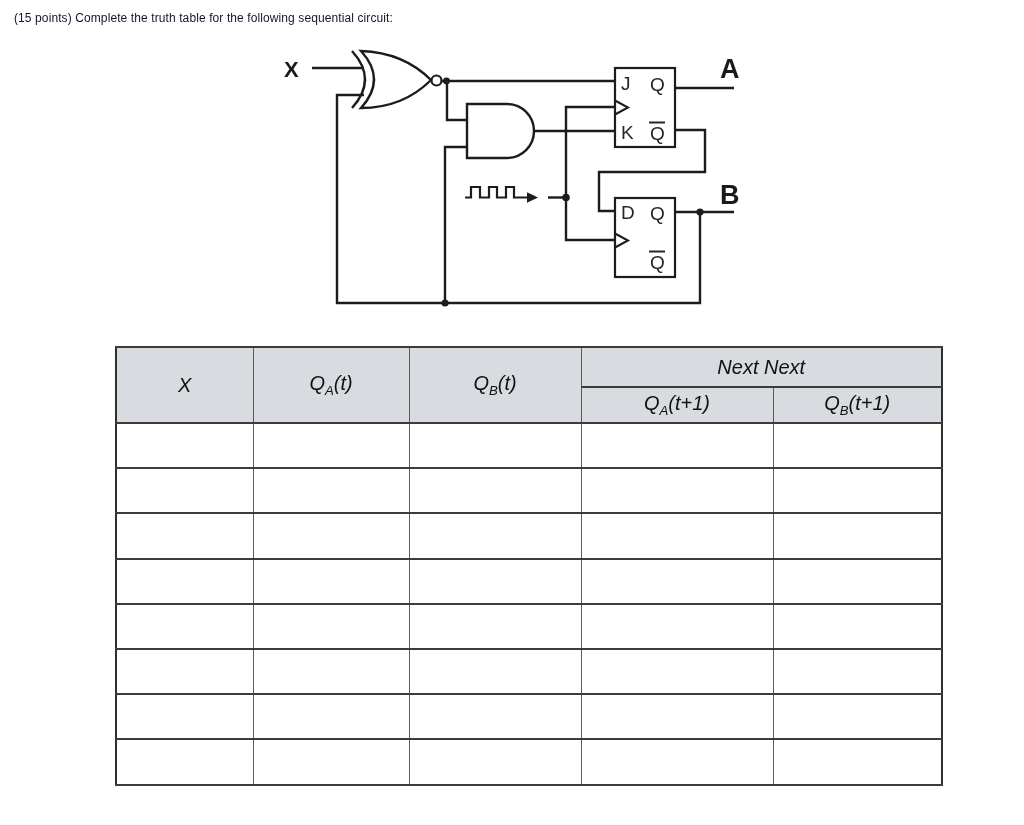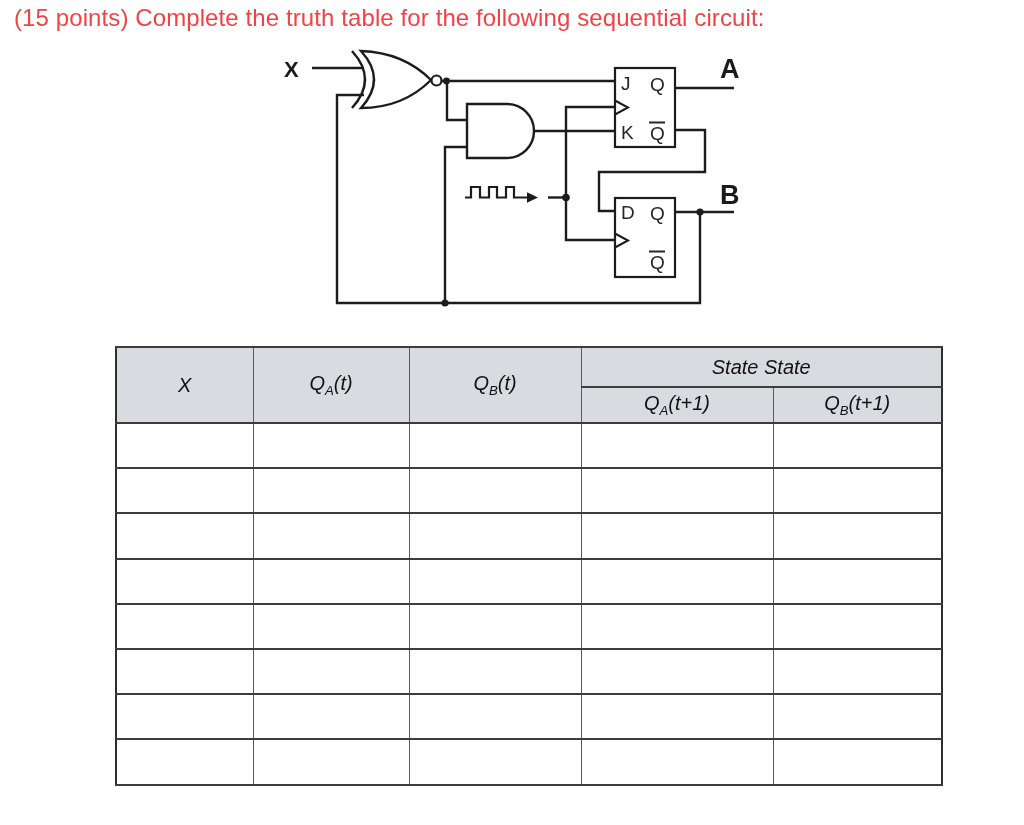--- a/index.html
+++ b/index.html
@@ -3,21 +3,21 @@
 <meta charset="utf-8">
 <style>
   html,body{margin:0;padding:0;}
   body{
     width:1024px;height:825px;position:relative;background:#ffffff;
     font-family:"Liberation Sans", sans-serif;
     -webkit-font-smoothing:antialiased;
   }
   .title{
     position:absolute;left:14px;top:6px;
-    font-size:24px;line-height:24px;color:#ef4444;letter-spacing:0.1px;
+    font-size:12px;line-height:24px;color:#0f172a;letter-spacing:0.1px;
     white-space:nowrap;
   }
   svg.circuit{position:absolute;left:0;top:0;pointer-events:none;}
 
   table.truth{
     position:absolute;left:115px;top:346px;
     border-collapse:collapse;table-layout:fixed;
     border:2.6px solid var(--table-outer,#2e2e2e);
     font-size:20px;color:#111;
   }
@@ -114,21 +114,21 @@
       <th class="span2" rowspan="2">
         <span class="hdr">X</span>
       </th>
       <th class="span2" rowspan="2">
         <span class="hdr"><span>Q</span><sub>A</sub><span>(t)</span></span>
       </th>
       <th class="span2" rowspan="2">
         <span class="hdr"><span>Q</span><sub>B</sub><span>(t)</span></span>
       </th>
       <th colspan="2">
-        <span class="hdr">State State</span>
+        <span class="hdr">Next Next</span>
       </th>
     </tr>
     <tr class="hrow2">
       <th>
         <span class="hdr"><span>Q</span><sub>A</sub><span>(t+1)</span></span>
       </th>
       <th>
         <span class="hdr"><span>Q</span><sub>B</sub><span>(t+1)</span></span>
       </th>
     </tr>

